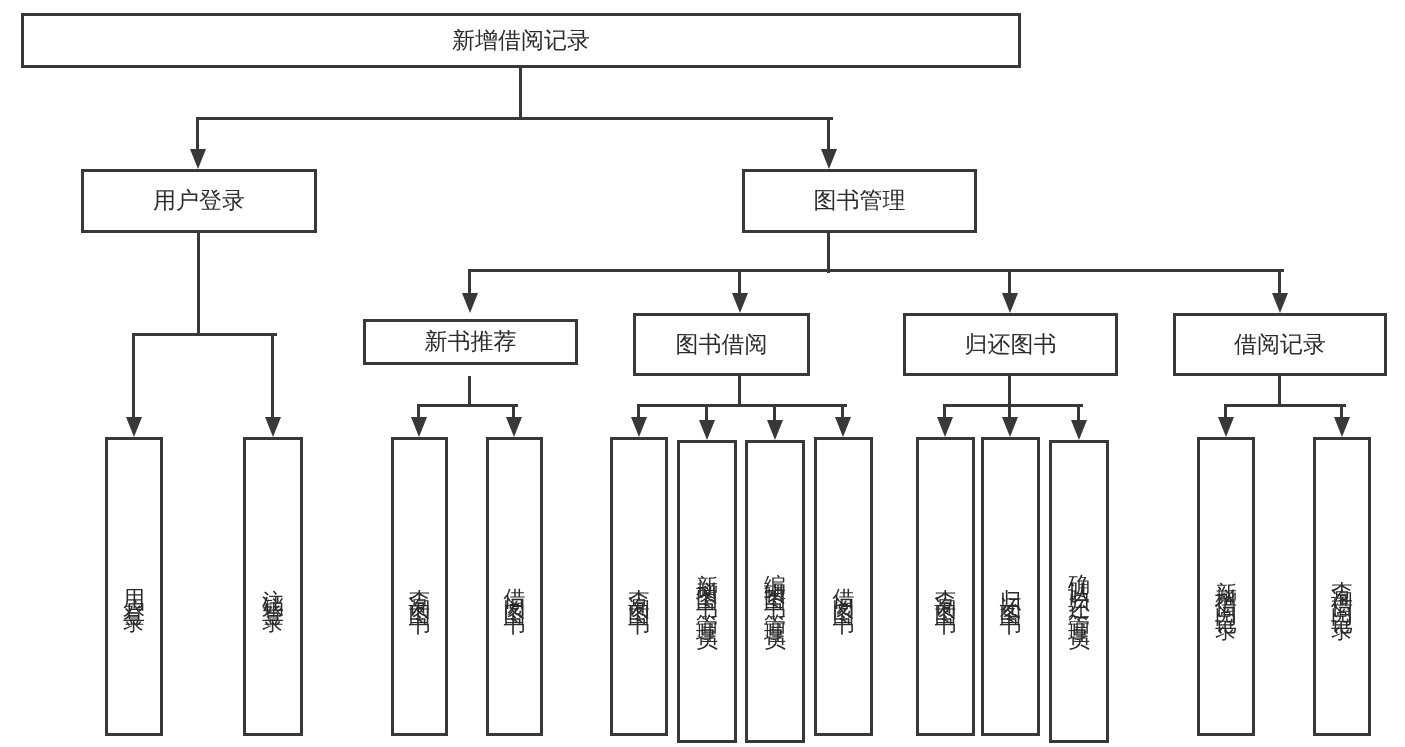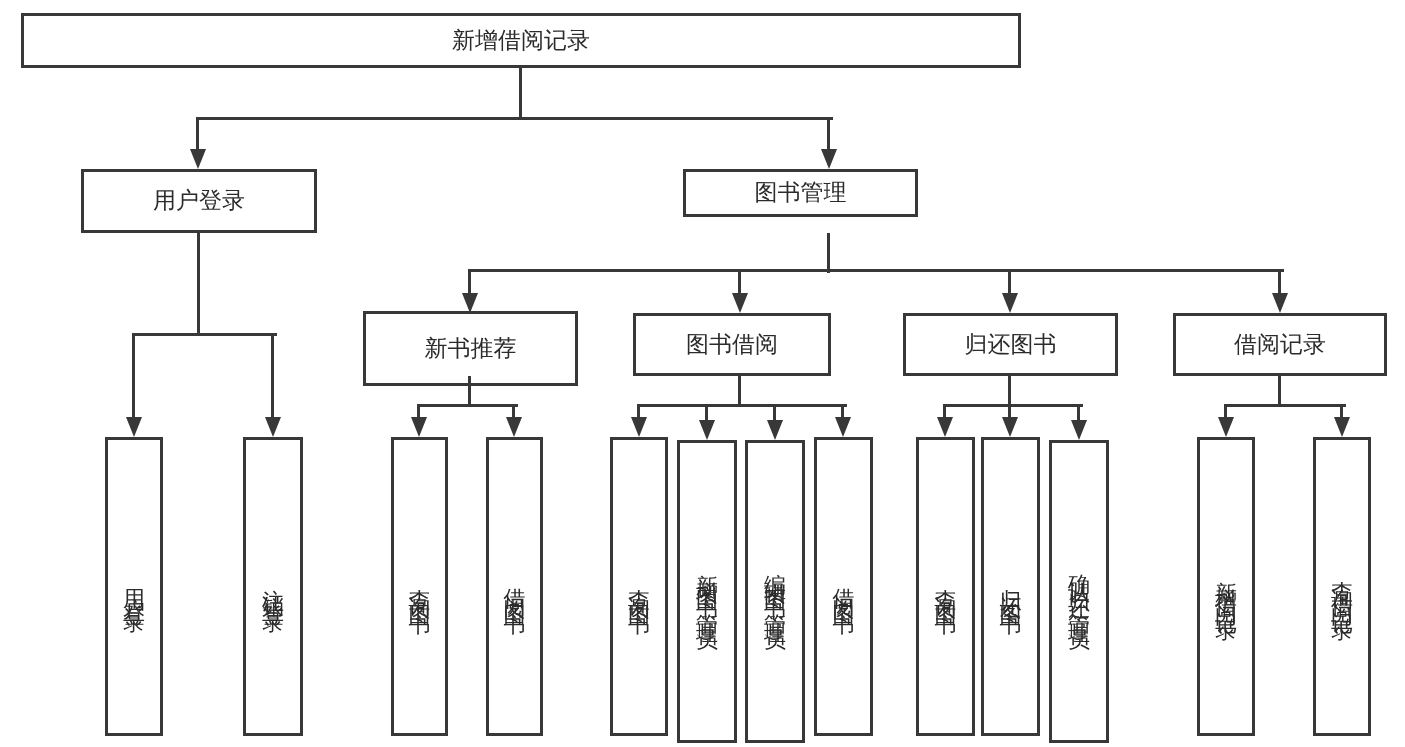--- a/index.html
+++ b/index.html
@@ -70,21 +70,21 @@
   <div class="vline" style="left:519px;top:68px;height:51px"></div>
   <div class="hline" style="left:196px;top:117px;width:637px"></div>
   <div class="vline" style="left:196px;top:117px;height:36px"></div>
   <div class="ahead" style="left:190px;top:149px"></div>
   <div class="vline" style="left:827px;top:117px;height:36px"></div>
   <div class="ahead" style="left:821px;top:149px"></div>
 
   <div class="box" style="left:81px;top:169px;width:236px;height:64px">
     <span>用户登录</span>
   </div>
-  <div class="box" style="left:683px;top:169px;width:235px;height:48px">
+  <div class="box" style="left:742px;top:169px;width:235px;height:64px">
     <span>图书管理</span>
   </div>
 
   <div class="vline" style="left:197px;top:233px;height:102px"></div>
   <div class="hline" style="left:132px;top:333px;width:145px"></div>
   <div class="vline" style="left:132px;top:333px;height:88px"></div>
   <div class="ahead" style="left:126px;top:417px"></div>
   <div class="vline" style="left:271px;top:333px;height:88px"></div>
   <div class="ahead" style="left:265px;top:417px"></div>
 
@@ -92,24 +92,24 @@
   <div class="hline" style="left:468px;top:269px;width:816px"></div>
   <div class="vline" style="left:468px;top:269px;height:28px"></div>
   <div class="ahead" style="left:462px;top:293px"></div>
   <div class="vline" style="left:738px;top:269px;height:28px"></div>
   <div class="ahead" style="left:732px;top:293px"></div>
   <div class="vline" style="left:1008px;top:269px;height:28px"></div>
   <div class="ahead" style="left:1002px;top:293px"></div>
   <div class="vline" style="left:1278px;top:269px;height:28px"></div>
   <div class="ahead" style="left:1272px;top:293px"></div>
 
-  <div class="box" style="left:363px;top:311px;width:215px;height:75px">
+  <div class="box" style="left:363px;top:319px;width:215px;height:46px">
     <span>新书推荐</span>
   </div>
-  <div class="box" style="left:633px;top:313px;width:198px;height:63px">
+  <div class="box" style="left:633px;top:313px;width:177px;height:63px">
     <span>图书借阅</span>
   </div>
   <div class="box" style="left:903px;top:313px;width:215px;height:63px">
     <span>归还图书</span>
   </div>
   <div class="box" style="left:1173px;top:313px;width:214px;height:63px">
     <span>借阅记录</span>
   </div>
 
   <div class="vline" style="left:468px;top:376px;height:30px"></div>

